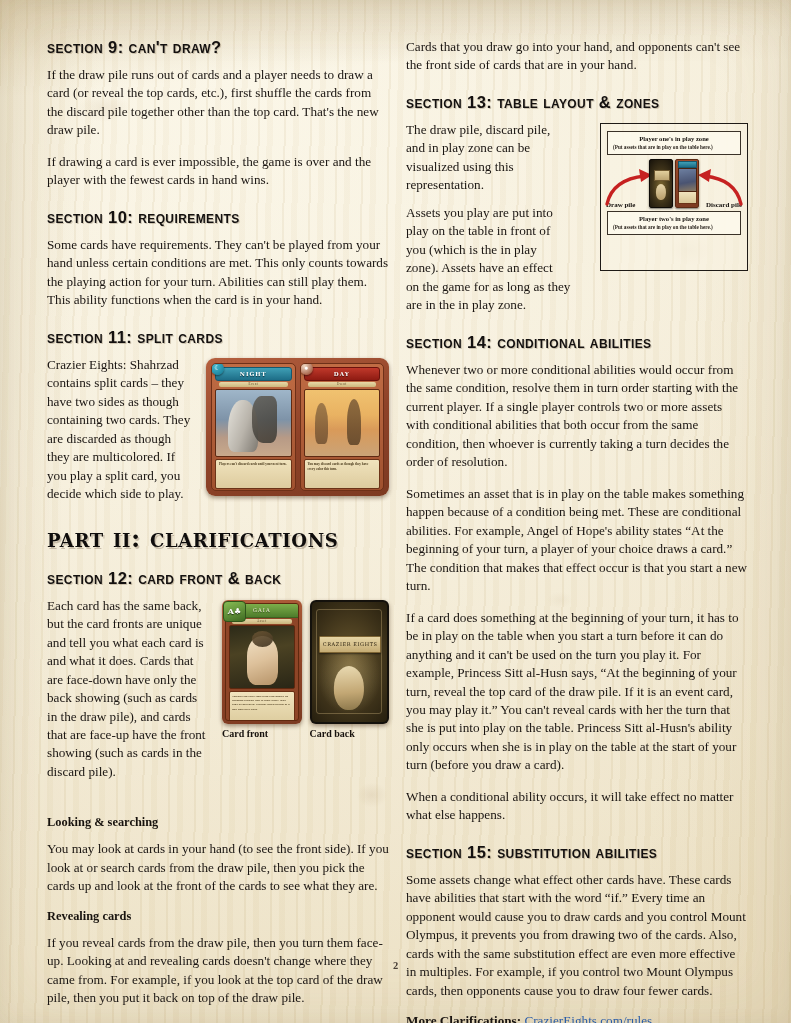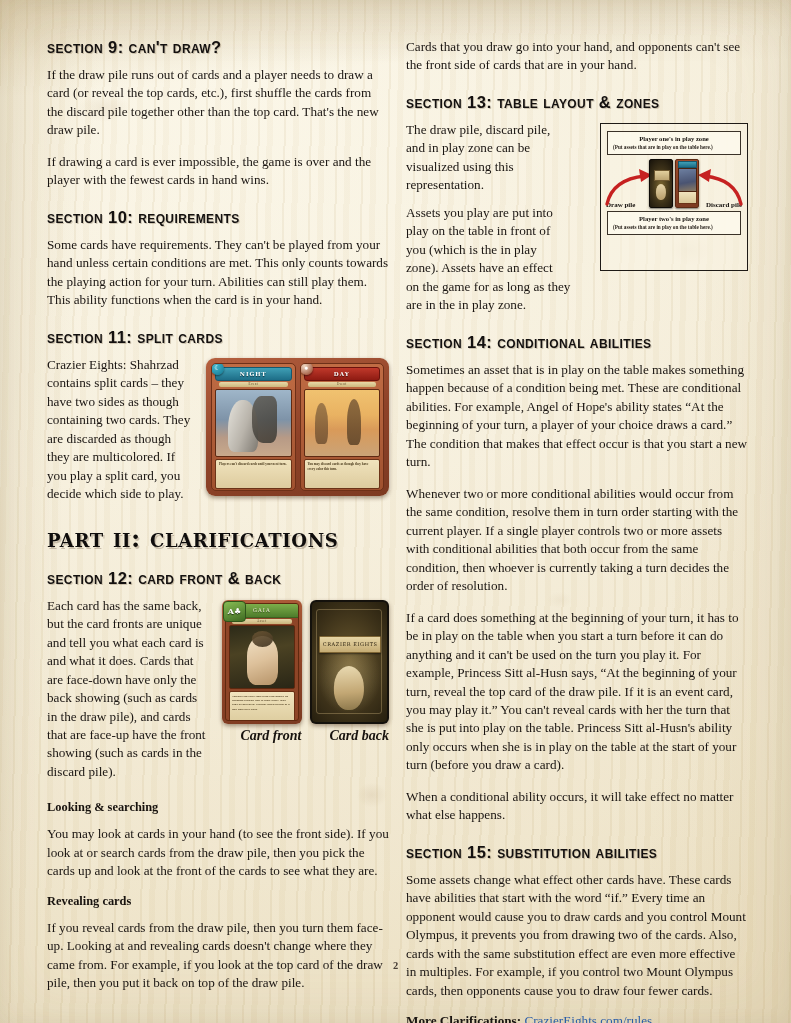--- a/index.html
+++ b/index.html
@@ -167,22 +167,22 @@
   .cf-backart::before{content:"";position:absolute;left:50%;top:54%;width:40%;height:36%;
      transform:translateX(-50%);border-radius:50% 50% 46% 46%;
      background:linear-gradient(175deg,#efe0b8,#c7ab77 60%,#8f7a4d);opacity:.95;}
   .cf-backart::after{content:"";position:absolute;left:6%;top:6%;right:6%;bottom:6%;
      border:1px solid rgba(226,200,140,.32);border-radius:3px;}
   .cf-backlabel{position:absolute;left:12%;top:29%;width:76%;height:15px;z-index:3;
      background:linear-gradient(180deg,#e7d6a6,#c5ac74);border:1px solid #7e6534;border-radius:1px;
      display:flex;align-items:center;justify-content:center;
      font-family:"DejaVu Serif",serif;font-size:5px;letter-spacing:.6px;color:#2e2412;
      text-transform:uppercase;box-shadow:0 1px 2px rgba(0,0,0,.5);}
-  .cap{font-family:"Liberation Serif",serif;font-weight:700;font-size:14px;color:#17120e;
-     text-align:right;margin-top:4px;font-style:italic;}
+  .cap{font-family:"Liberation Serif",serif;font-weight:700;font-size:10px;color:#17120e;
+     text-align:left;margin-top:4px;}
   .caps{display:flex;gap:8px;}
   .capcell{width:80px;}
 
   
   .zonefig{float:right;margin:2px 0 6px 12px;}
   .zonebox{width:148px;height:148px;border:1.5px solid #1e1a16;background:rgba(250,244,228,.55);
      position:relative;box-sizing:border-box;padding:7px 6px;margin-left:20px;}
   .zoneband{border:1px solid #3a3228;background:rgba(253,249,236,.85);padding:3px 5px;box-sizing:border-box;}
   .zoneband .zt{font-family:"Liberation Serif",serif;font-weight:700;font-size:6.6px;color:#171310;
      text-align:center;margin-bottom:2px;}
@@ -294,21 +294,21 @@
           </div>
         <div class="capcell">
             <div class="cap">Card back</div>
           </div>
       </div>
     </div>
 
     <p class="body" style="width:168px;">Each card has the same back, but the card fronts are unique and tell you what each card is and what it does. Cards that are face-down have only the back showing (such as cards in the draw pile), and cards that are face-up have the front showing (such as cards in the discard pile).</p>
     <div class="clr"></div>
 
-    <h3 class="sub" style="margin-top:6px;">Looking &amp; searching</h3>
+    <h3 class="sub" style="margin-top:21px;">Looking &amp; searching</h3>
     <p class="body">You may look at cards in your hand (to see the front side). If you look at or search cards from the draw pile, then you pick the cards up and look at the front of the cards to see what they are.</p>
 
     <h3 class="sub">Revealing cards</h3>
     <p class="body">If you reveal cards from the draw pile, then you turn them face-up. Looking at and revealing cards doesn't change where they came from. For example, if you look at the top card of the draw pile, then you put it back on top of the draw pile.</p>
   </div>
 
   <div class="col" id="col-right">
 
     <p class="body">Cards that you draw go into your hand, and opponents can't see the front side of cards that are in your hand.</p>
 
@@ -345,22 +345,22 @@
         </div>
       </div>
     </div>
 
     <p class="body tight" style="width:178px;">The draw pile, discard pile, and in play zone can be visualized using this representation.</p>
     <p class="body" style="width:178px;font-family:Liberation Serif, serif;">Assets you play are put into play on the table in front of you (which is the in play zone). Assets have an effect on the game for as long as they are in the in play zone.</p>
     <div class="clr"></div>
 
     <div class="gap"></div>
     <h2 class="sec">Section 14: Conditional Abilities</h2>
+    <p class="body">Whenever two or more conditional abilities would occur from the same condition, resolve them in turn order starting with the current player. If a single player controls two or more assets with conditional abilities that both occur from the same condition, then whoever is currently taking a turn decides the order of resolution.</p>
     <p class="body">Sometimes an asset that is in play on the table makes something happen because of a condition being met. These are conditional abilities. For example, Angel of Hope's ability states “At the beginning of your turn, a player of your choice draws a card.” The condition that makes that effect occur is that you start a new turn.</p>
-    <p class="body">Whenever two or more conditional abilities would occur from the same condition, resolve them in turn order starting with the current player. If a single player controls two or more assets with conditional abilities that both occur from the same condition, then whoever is currently taking a turn decides the order of resolution.</p>
     <p class="body">If a card does something at the beginning of your turn, it has to be in play on the table when you start a turn before it can do anything and it can't be used on the turn you play it. For example, Princess Sitt al-Husn says, “At the beginning of your turn, reveal the top card of the draw pile. If it is an event card, you may play it.” You can't reveal cards with her the turn that she is put into play on the table. Princess Sitt al-Husn's ability only occurs when she is in play on the table at the start of your turn (before you draw a card).</p>
     <p class="body">When a conditional ability occurs, it will take effect no matter what else happens.</p>
 
     <div class="gap"></div>
     <h2 class="sec">Section 15: Substitution Abilities</h2>
     <p class="body">Some assets change what effect other cards have. These cards have abilities that start with the word “if.” Every time an opponent would cause you to draw cards and you control Mount Olympus, it prevents you from drawing two of the cards. Also, cards with the same substitution effect are even more effective in multiples. For example, if you control two Mount Olympus cards, then opponents cause you to draw four fewer cards.</p>
 
     <div class="morelink">
       <b>More Clarifications:</b>
       <a href="#">CrazierEights.com/rules</a>

